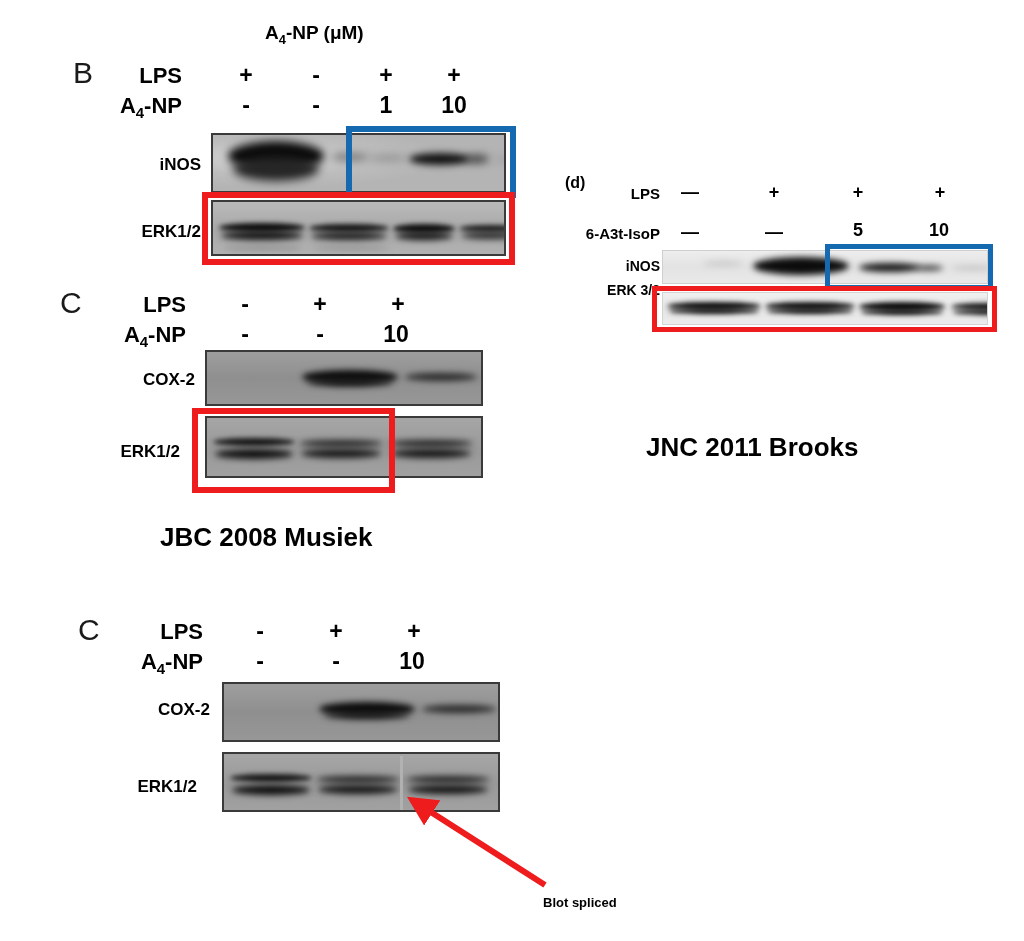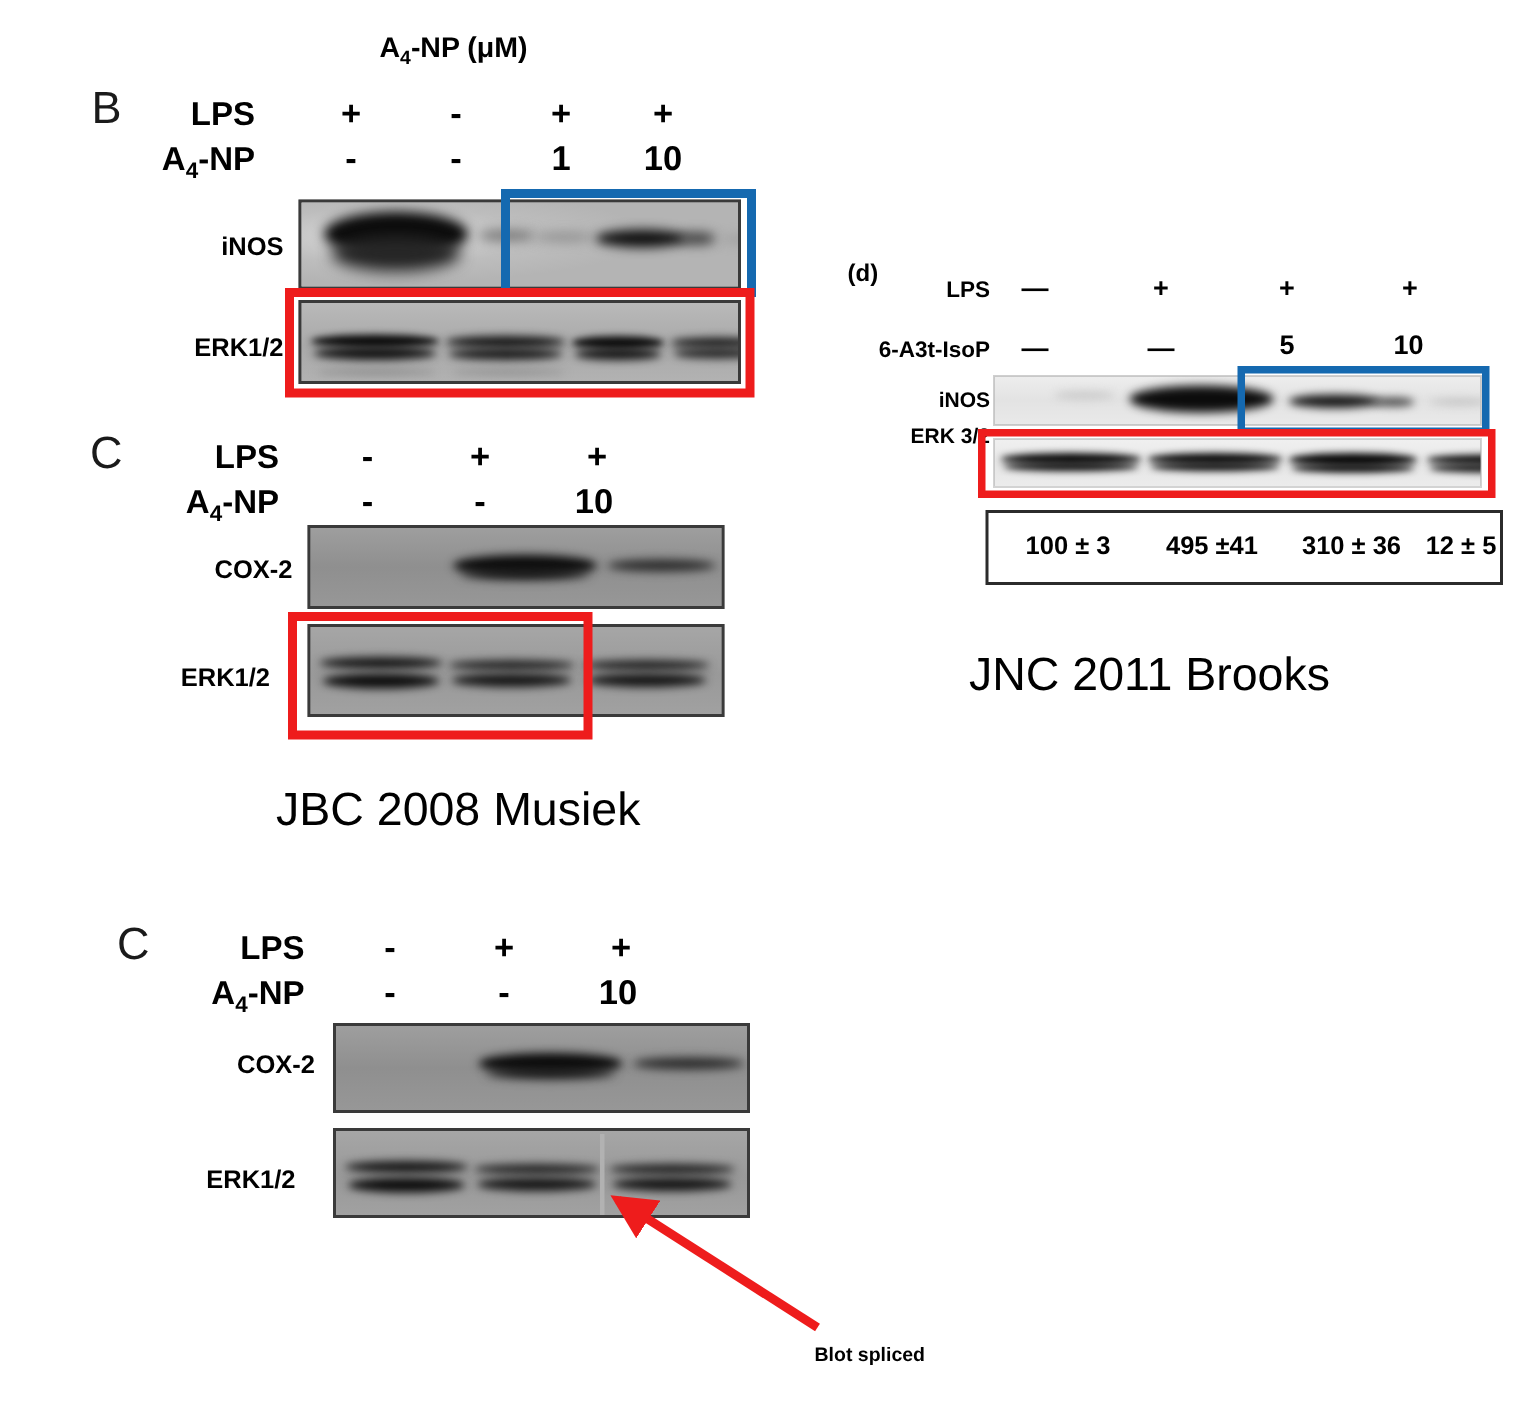--- a/index.html
+++ b/index.html
@@ -41,22 +41,22 @@
     text-align: center;
     white-space: nowrap;
   }
   .blot-label {
     font-size: 17px;
     font-weight: bold;
     white-space: nowrap;
     text-align: right;
   }
   .citation {
-    font-size: 31px;
-    font-weight: 400;
+    font-size: 26px;
+    font-weight: 700;
     white-space: nowrap;
   }
   .note-text {
     font-size: 13px;
     font-weight: 700;
     white-space: nowrap;
     margin-top: 12px;
   }
   .sub { font-size: 0.68em; vertical-align: sub; }
 
@@ -126,21 +126,21 @@
     background: transparent;
   }
   .box-blue-thin { border-width: 5px; }
   .box-red-thin  { border-width: 5px; }
 
   .arrow-svg { overflow: visible; }
 </style>
 </head>
 <body>
 
-<div class="abs" style="left:4px;top:0;width:520px;height:270px;">
+<div class="abs" style="left:16px;top:0;width:520px;height:270px;">
 
   <div class="abs hdr-title" style="left:249px;top:22px;">A<span class="sub">4</span>-NP (μM)</div>
 
   <div class="abs panel-letter" style="left:57px;top:58px;">B</div>
 
   <div class="abs row-label" style="left:58px;top:63px;width:108px;">LPS</div>
   <div class="abs row-val" style="left:210px;top:62px;width:40px;">+</div>
   <div class="abs row-val" style="left:280px;top:62px;width:40px;">-</div>
   <div class="abs row-val" style="left:350px;top:62px;width:40px;">+</div>
   <div class="abs row-val" style="left:418px;top:62px;width:40px;">+</div>
@@ -257,29 +257,23 @@
     <div class="band" style="left:102px;top:9px;width:90px;height:8px;background:#0c0c0c;filter:blur(2.4px);"></div>
     <div class="band" style="left:104px;top:15px;width:86px;height:6px;background:#161616;filter:blur(2.6px);"></div>
     <div class="band" style="left:196px;top:9px;width:86px;height:9px;background:#080808;filter:blur(2.4px);"></div>
     <div class="band" style="left:198px;top:16px;width:82px;height:6px;background:#121212;filter:blur(2.6px);"></div>
     <div class="band" style="left:288px;top:10px;width:84px;height:7px;background:#0e0e0e;filter:blur(2.4px);"></div>
     <div class="band" style="left:290px;top:16px;width:80px;height:6px;background:#181818;filter:blur(2.6px);"></div>
   </div>
 
   <div class="abs box-red box-red-thin" style="left:132px;top:126px;width:345px;height:46px;"></div>
 
-  <div class="abs quant-box" style="left:137px;top:180px;width:345px;height:50px;">
-    <div style="position:absolute;left:8px;top:12px;width:90px;" class="quant-cell">100 ± 3</div>
-    <div style="position:absolute;left:104px;top:12px;width:90px;" class="quant-cell">495 ±41</div>
-    <div style="position:absolute;left:192px;top:12px;width:100px;" class="quant-cell">310 ± 36</div>
-    <div style="position:absolute;left:285px;top:12px;width:60px;" class="quant-cell">12 ± 5</div>
-  </div>
 </div>
 
-<div class="abs citation" style="left:160px;top:522px;margin-left:24px;">JBC 2008 Musiek</div>
+<div class="abs citation" style="left:160px;top:522px;">JBC 2008 Musiek</div>
 
 <div class="abs citation" style="left:646px;top:432px;">JNC 2011 Brooks</div>
 
 <div class="abs" style="left:0;top:605px;width:560px;height:336px;">
 
   <div class="abs panel-letter" style="left:78px;top:10px;">C</div>
 
   <div class="abs row-label" style="left:95px;top:14px;width:108px;">LPS</div>
   <div class="abs row-val" style="left:240px;top:13px;width:40px;">-</div>
   <div class="abs row-val" style="left:316px;top:13px;width:40px;">+</div>

